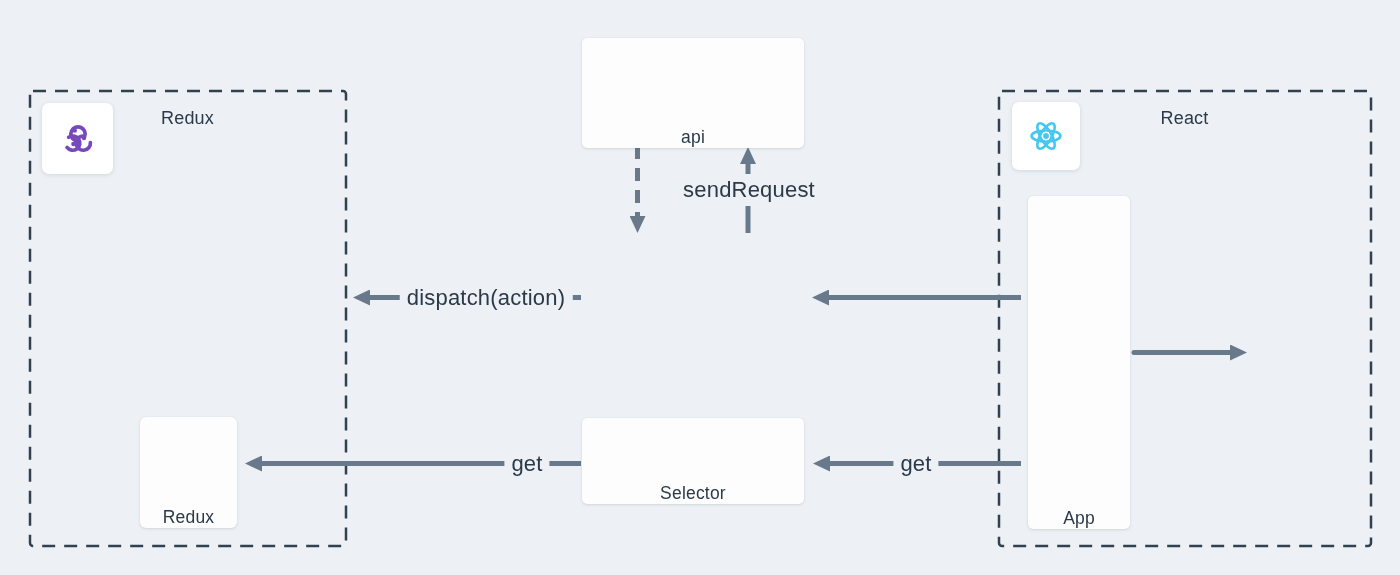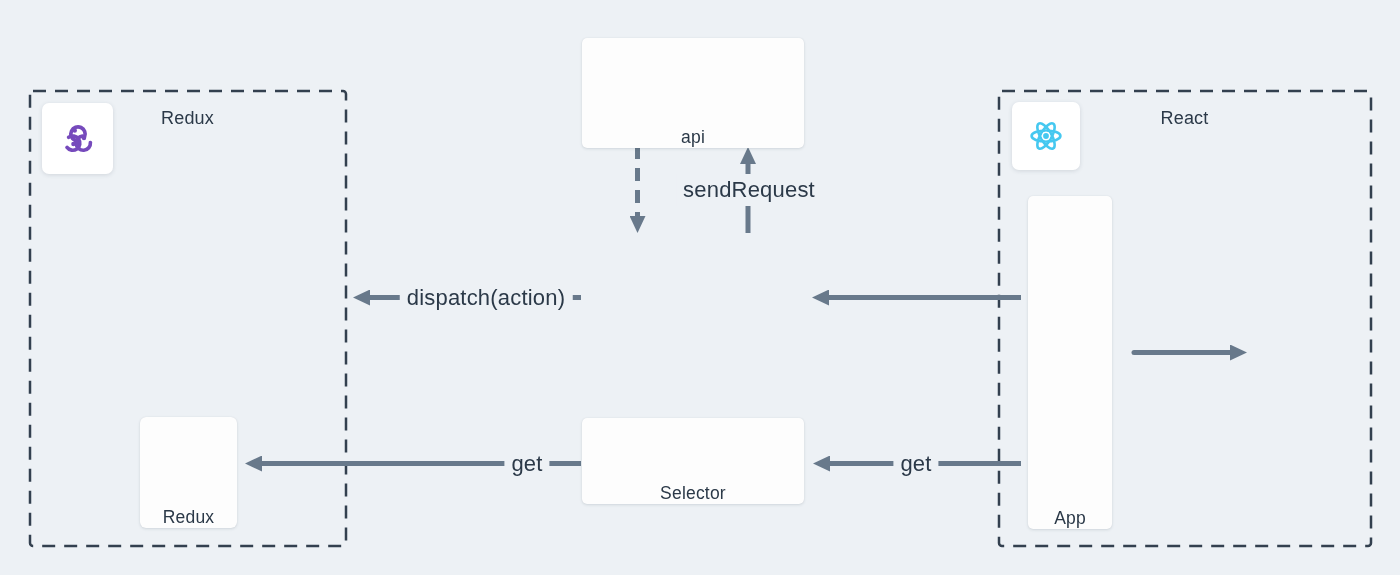--- a/index.html
+++ b/index.html
@@ -32,21 +32,21 @@
     justify-content: center;
     text-align: center;
     font-size: 17.5px;
     letter-spacing: .2px;
     margin-top: 10px;
   }
   #node-api        { left: 582px;  top: 28px;  width: 222px; height: 110px; }
   #node-operator   { left: 582px;  top: 240px; width: 222px; height: 111px; }
   #node-selector   { left: 582px;  top: 408px; width: 222px; height: 86px; }
   #node-state      { left: 140px;  top: 407px; width: 97px;  height: 111px; border-radius: 6px; }
-  #node-app        { left: 1028px; top: 186px; width: 84px;  height: 333px; }
+  #node-app        { left: 1028px; top: 186px; width: 102px;  height: 333px; }
   #node-entry-list { left: 1253px; top: 186px; width: 98px;  height: 333px; }
   #node-entry-list .node-label { width: 64px; line-height: 1.55; }
 
   
   .group-label {
     position: absolute;
     top: 108px;
     font-size: 18px;
     text-align: center;
     letter-spacing: .2px;

